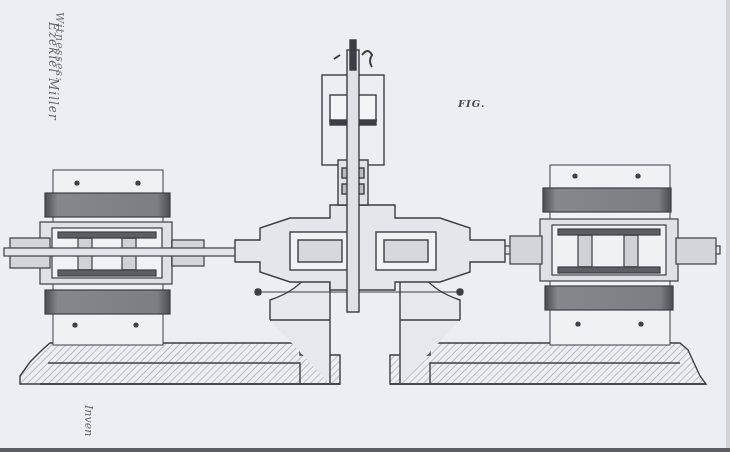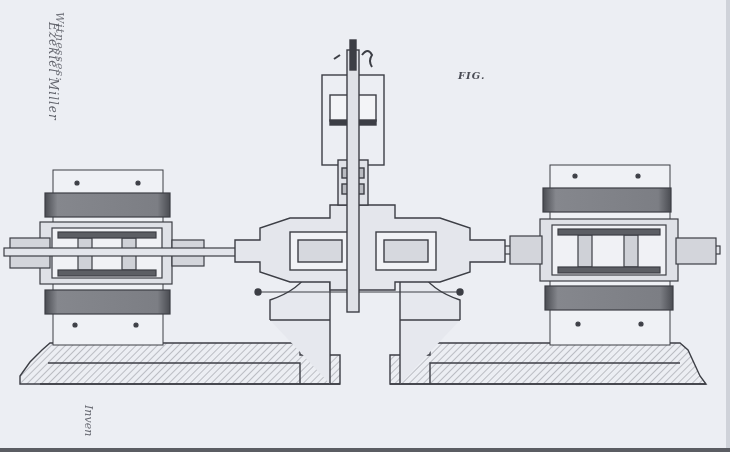--- a/index.html
+++ b/index.html
@@ -5,21 +5,21 @@
   html, body { margin: 0; padding: 0; }
   body { width: 730px; height: 452px; overflow: hidden; background: #e9ebf1; font-family: "DejaVu Serif", serif; }
   .sheet { position: relative; width: 730px; height: 452px; background: #eceef3; }
   .frame-bottom { position: absolute; left: 0; top: 448px; width: 730px; height: 4px; background: #5b5d63; }
   .frame-right { position: absolute; left: 726px; top: 0; width: 4px; height: 452px; background: #cfd2d9; }
   svg { position: absolute; left: 0; top: 0; }
   .hand { position: absolute; color: #4a4c55; font-style: italic; font-family: "DejaVu Serif", serif; }
   .sig1 { left: 66px; top: 12px; transform: rotate(90deg); transform-origin: left top; font-size: 11px; letter-spacing: 1px; opacity: .75; }
   .sig2 { left: 60px; top: 22px; transform: rotate(90deg); transform-origin: left top; font-size: 12px; letter-spacing: 1px; opacity: .85; }
   .sig3 { left: 95px; top: 405px; transform: rotate(90deg); transform-origin: left top; font-size: 11px; opacity: .8; }
-  .fig-label { left: 458px; top: 70px; font-size: 10px; font-weight: bold; letter-spacing: 1px; }
+  .fig-label { left: 458px; top: 98px; font-size: 10px; font-weight: bold; letter-spacing: 1px; }
 </style>
 </head>
 <body>
 
 <div class="sheet">
 
   <span class="hand sig1">Witnesses:</span>
   <span class="hand sig2">Ezekiel Miller</span>
   <span class="hand sig3">Inven</span>
   <span class="hand fig-label">FIG.</span>

